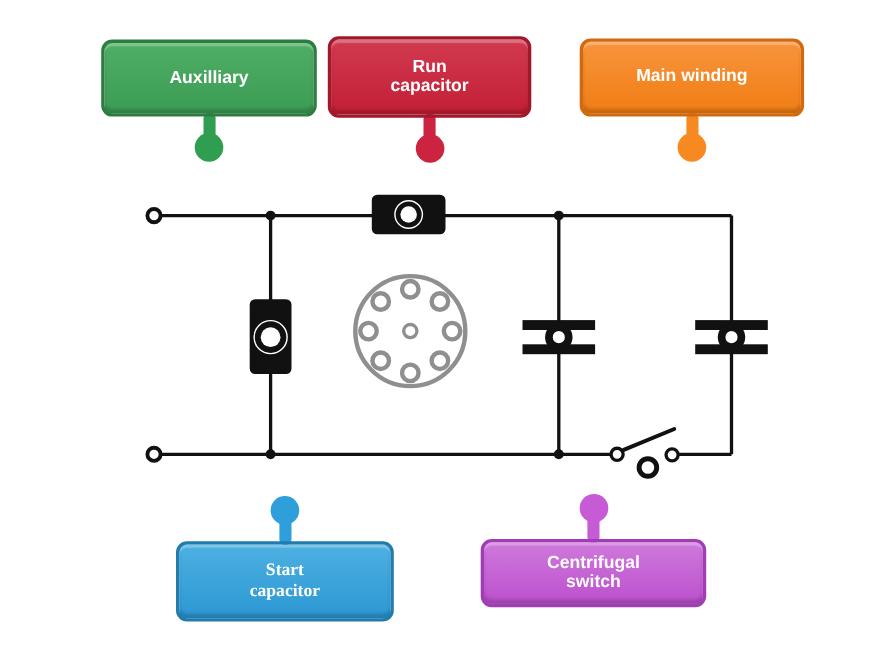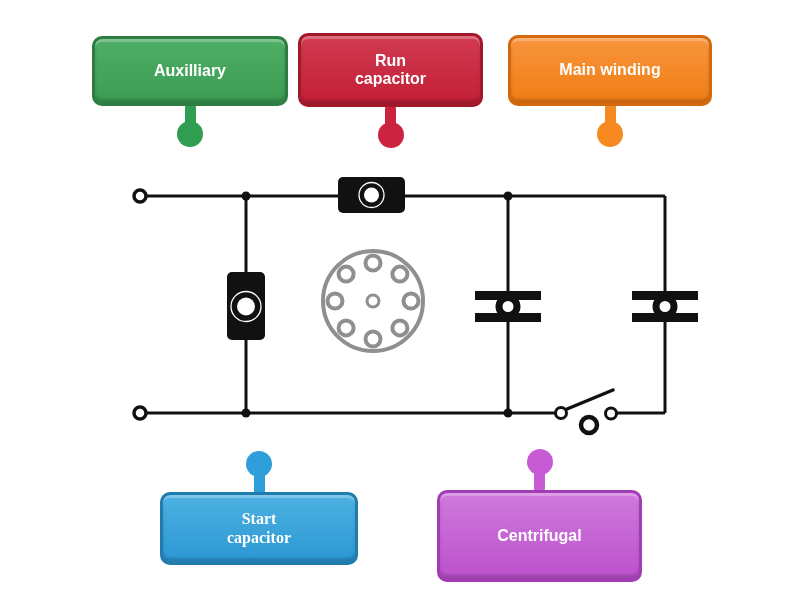--- a/index.html
+++ b/index.html
@@ -38,23 +38,23 @@
   .c-orange .label-box{background:linear-gradient(180deg,#f8943d,#f07d13);border:3px solid #d4680c;}
   .c-orange .stem,.c-orange .dot{background:#f68a21;}
   .c-blue   .label-box{background:linear-gradient(180deg,#4db1e2,#2b97d3);border:3px solid #1f7cad;font-family:Liberation Serif, serif;}
   .c-blue   .stem,.c-blue .dot{background:#2f9fdb;}
   .c-purple .label-box{background:linear-gradient(180deg,#cf79dc,#bc50cd);border:3px solid #a23cb6;}
   .c-purple .stem,.c-purple .dot{background:#c75bd6;}
 
   
   #lbl-aux    {left:92px;  top:36px;  width:196px; height:70px;}
   #lbl-run    {left:298px; top:33px;  width:185px; height:74px;}
-  #lbl-main   {left:508px; top:35px;  width:204px; height:71px;}
+  #lbl-main   {left:527px; top:35px;  width:204px; height:71px;}
   #lbl-start  {left:160px; top:492px; width:198px; height:73px;}
-  #lbl-centri {left:437px; top:490px; width:205px; height:92px;}
+  #lbl-centri {left:437px; top:490px; width:205px; height:62px;}
 </style>
 </head>
 <body>
 
 <div class="stage">
 
   <svg class="circuit" width="800" height="600" viewBox="0 0 800 600">
     <g stroke="#111111" stroke-width="3" fill="none">
       <line x1="146" y1="196" x2="665" y2="196"></line>
       <line x1="665" y1="196" x2="665" y2="413"></line>
@@ -162,20 +162,21 @@
     </div>
     <div class="pin pin-above">
       <div class="dot"></div>
       <div class="stem"></div>
     </div>
   </div>
 
   <div id="lbl-centri" class="label-group c-purple">
     <div class="label-box">
       <span>Centrifugal</span>
+      <span>switch</span>
     </div>
     <div class="pin pin-above">
       <div class="dot"></div>
       <div class="stem"></div>
     </div>
   </div>
 
 </div>
 
 </body></html>

